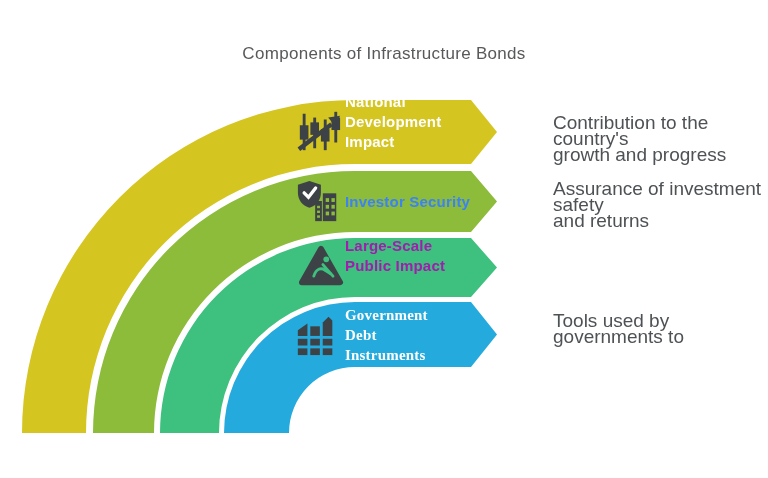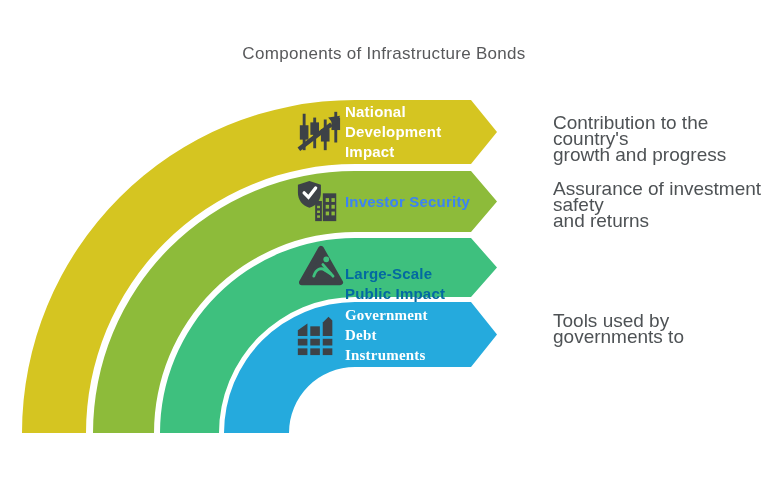--- a/index.html
+++ b/index.html
@@ -92,29 +92,29 @@
       <polygon points="30,26 30,12 36,6 40,10 40,26"></polygon>
       <rect x="4" y="29" width="10" height="7"></rect>
       <rect x="17" y="29" width="10" height="7"></rect>
       <rect x="30" y="29" width="10" height="7"></rect>
       <rect x="4" y="39" width="10" height="7"></rect>
       <rect x="17" y="39" width="10" height="7"></rect>
       <rect x="30" y="39" width="10" height="7"></rect>
     </g>
   </svg>
 
-  <div class="band-label" style="top: 102px; color: rgb(255, 255, 255);">
+  <div class="band-label" style="top: 92px; color: rgb(255, 255, 255);">
     <div>National</div>
     <div>Development</div>
     <div>Impact</div>
   </div>
   <div class="band-label" style="top: 192px; color: #3b82f6;">
     <div>Investor Security</div>
   </div>
-  <div class="band-label" style="top: 264px; color: #0369a1;">
+  <div class="band-label" style="top: 236px; color: #a21caf;">
     <div>Large-Scale</div>
     <div>Public Impact</div>
   </div>
   <div class="band-label" style="top: 305px; color: rgb(255, 255, 255); font-family: Liberation Serif, serif;">
     <div>Government</div>
     <div>Debt</div>
     <div>Instruments</div>
   </div>
 
   <div class="band-desc" style="top: 115px; color: rgb(78, 82, 85);">

